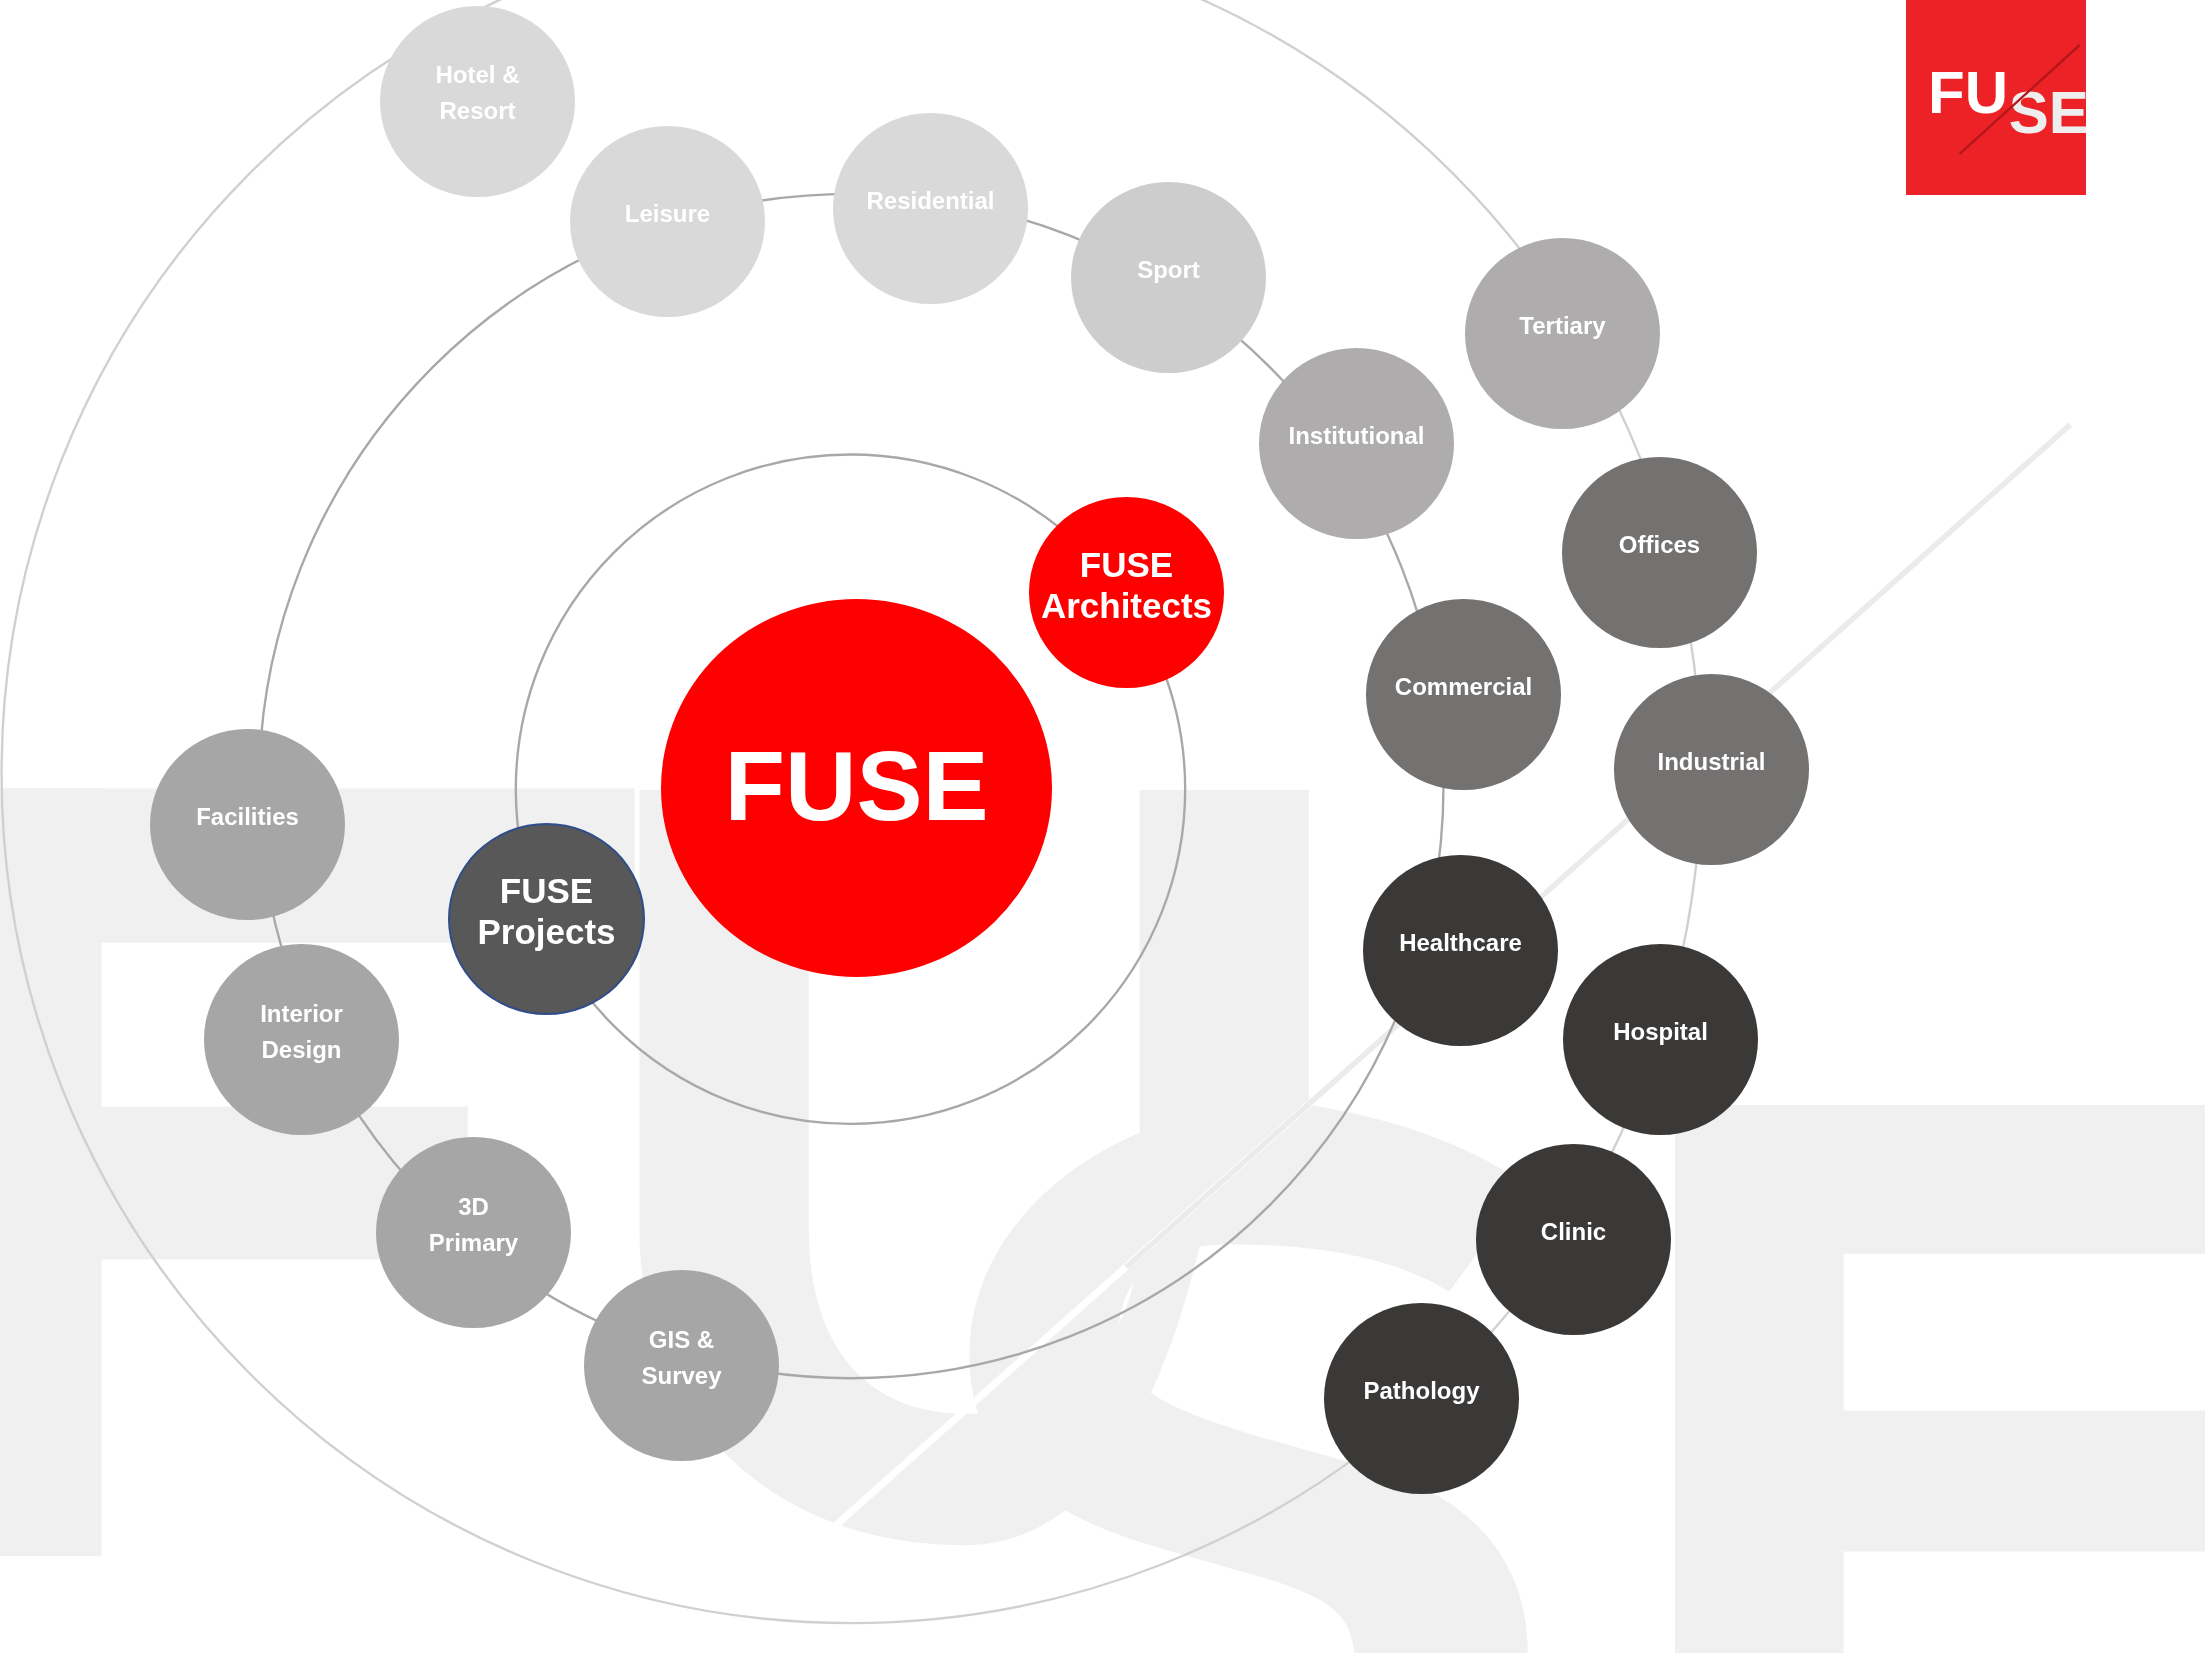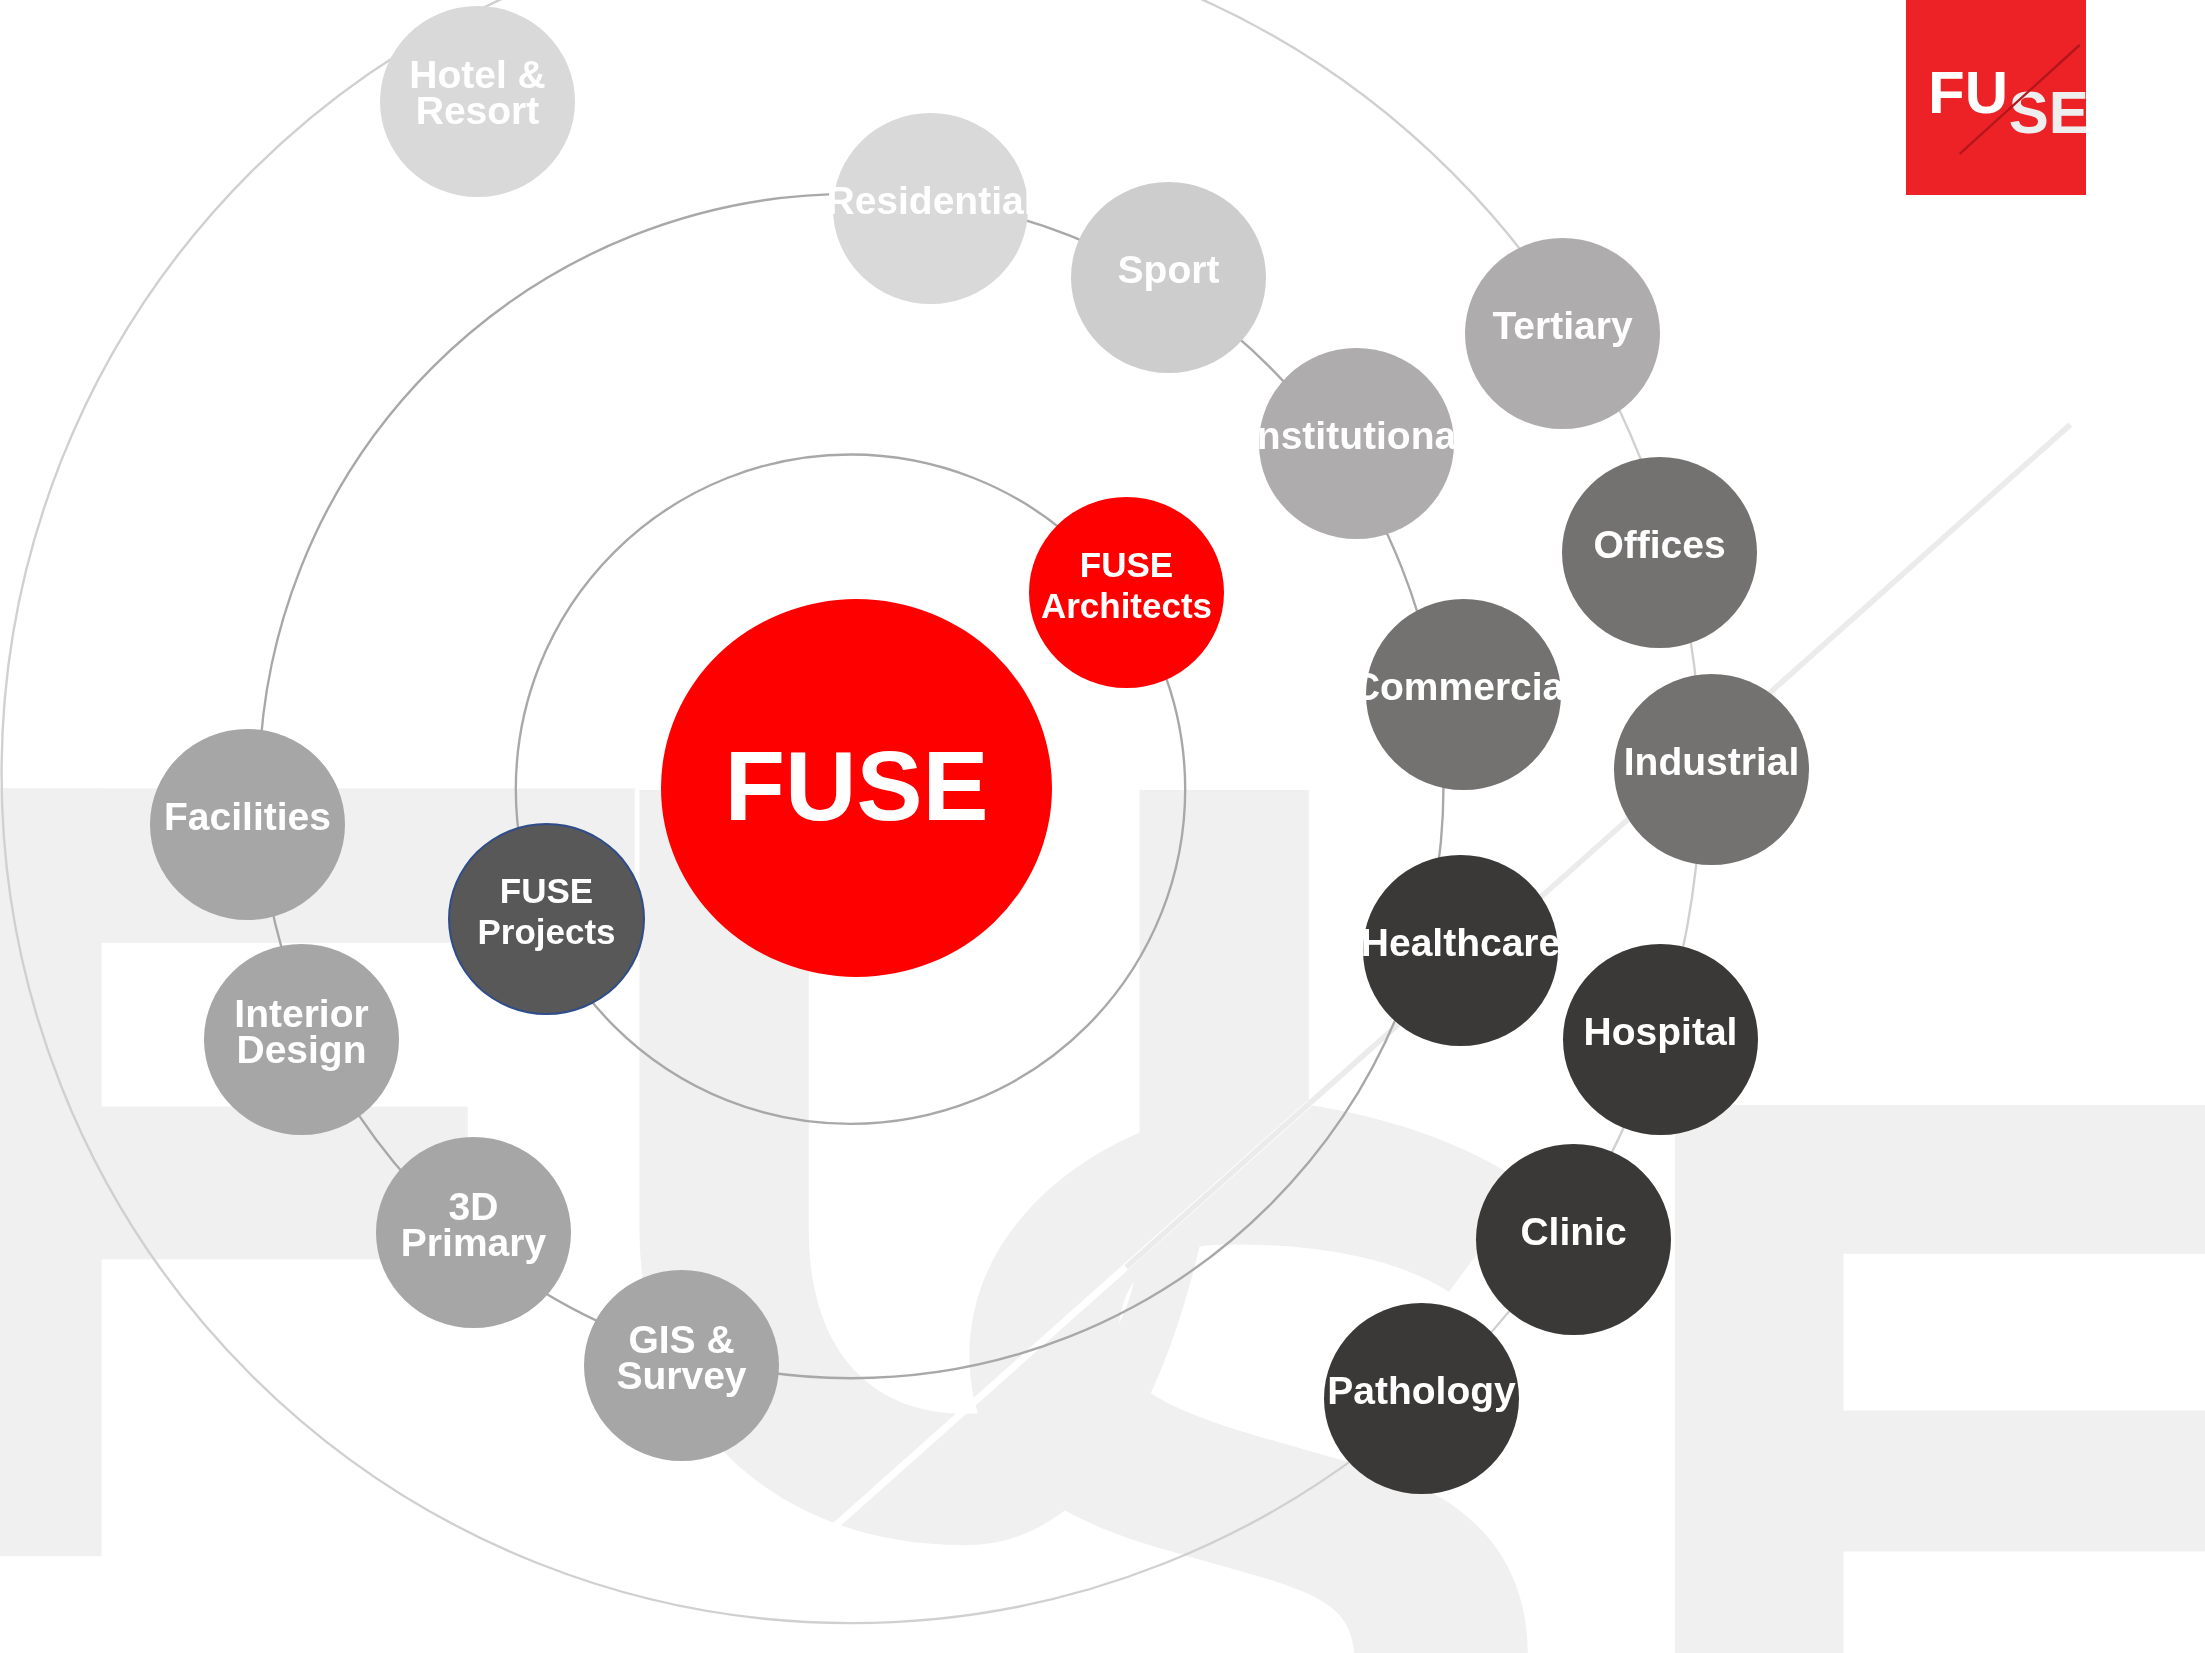--- a/index.html
+++ b/index.html
@@ -6,21 +6,21 @@
   body { width: 2205px; height: 1654px; overflow: hidden; position: relative; font-family: "Liberation Sans", "DejaVu Sans", sans-serif; }
   #stage { position: absolute; left: 0; top: 0; width: 2205px; height: 1654px; background: #ffffff; overflow: hidden; }
   svg.layer { position: absolute; left: 0; top: 0; width: 2205px; height: 1654px; }
   .node {
     position: absolute; border-radius: 50%;
     display: flex; align-items: center; justify-content: center;
     text-align: center; color: #ffffff; font-weight: bold;
     box-sizing: border-box; cursor: pointer;
   }
   .node .lbl { display: block; white-space: pre-line; position: relative; }
-  .node.small { width: 195px; height: 191px; font-size: 39px; line-height: 36px; }
+  .node.small { width: 195px; height: 191px; font-size: 24px; line-height: 36px; }
   .node.small .lbl { top: -7.9px; }
   .node.mid { width: 195px; height: 191px; font-size: 35px; line-height: 41px; }
   .node.mid .lbl { top: -7.9px; }
   .node.core { font-size: 99px; line-height: 102px; }
   .node.core .lbl { top: -1.6px; }
   .logo {
     position: absolute; left: 1906px; top: 0; width: 180px; height: 195px;
     background: #ec2227; overflow: hidden;
   }
   .logo svg { position: absolute; left: 0; top: 0; }
@@ -71,20 +71,23 @@
   </div>
   <div class="node mid" style="left:448px; top:823px; width:197px; height:192px; background:#585858; border:2.4px solid #2f4d8a;">
     <span class="lbl">FUSE
 Projects</span>
   </div>
 
   <div class="node small" style="left:380px; top:5.5px; background:#d9d9d9;">
     <span class="lbl">Hotel &amp;
 Resort</span>
   </div>
+  <div class="node small" style="left:570px; top:126px; background:#d9d9d9;">
+    <span class="lbl">Leisure</span>
+  </div>
   <div class="node small" style="left:833px; top:113px; background:#d9d9d9;">
     <span class="lbl">Residential</span>
   </div>
   <div class="node small" style="left:1071px; top:182px; background:#cdcdcd;">
     <span class="lbl">Sport</span>
   </div>
   <div class="node small" style="left:1465px; top:238px; background:#aeacac;">
     <span class="lbl">Tertiary</span>
   </div>
   <div class="node small" style="left:1259px; top:348px; background:#aeacac;">

